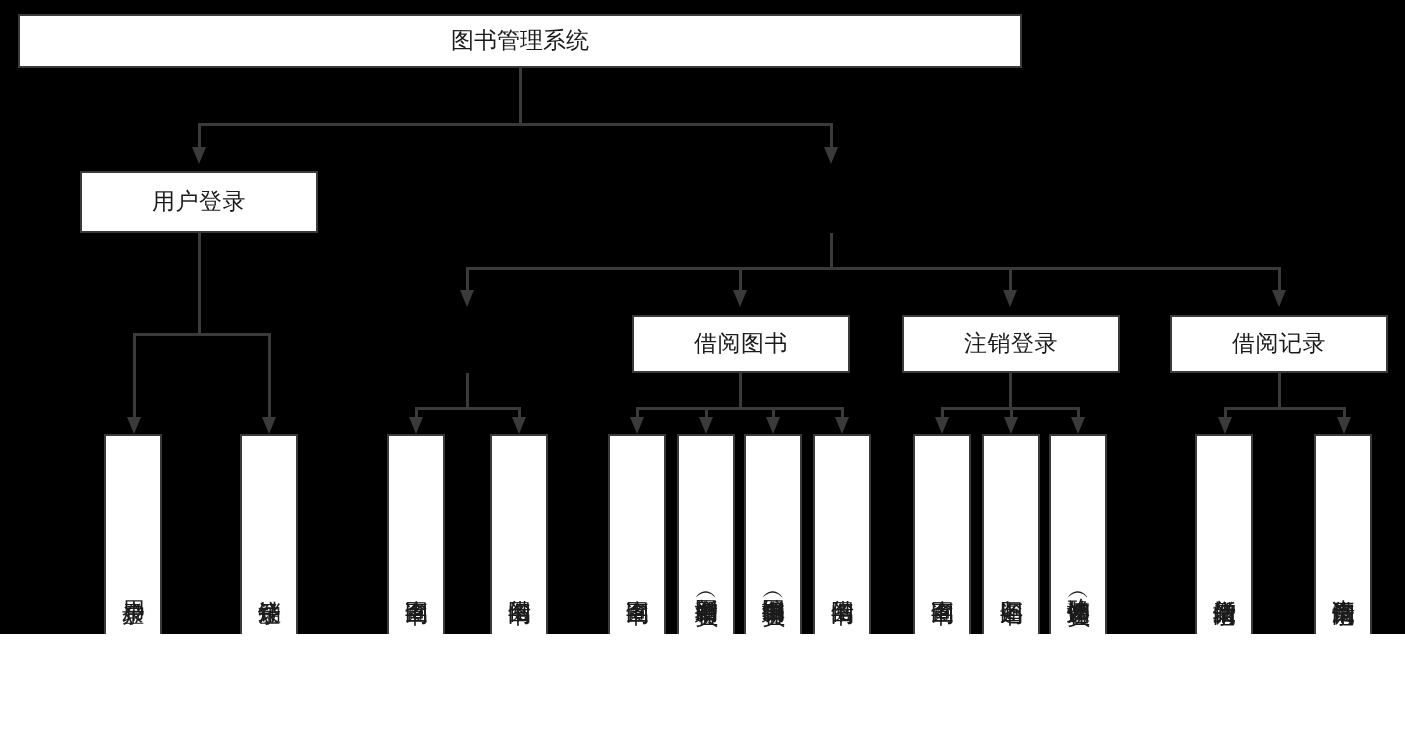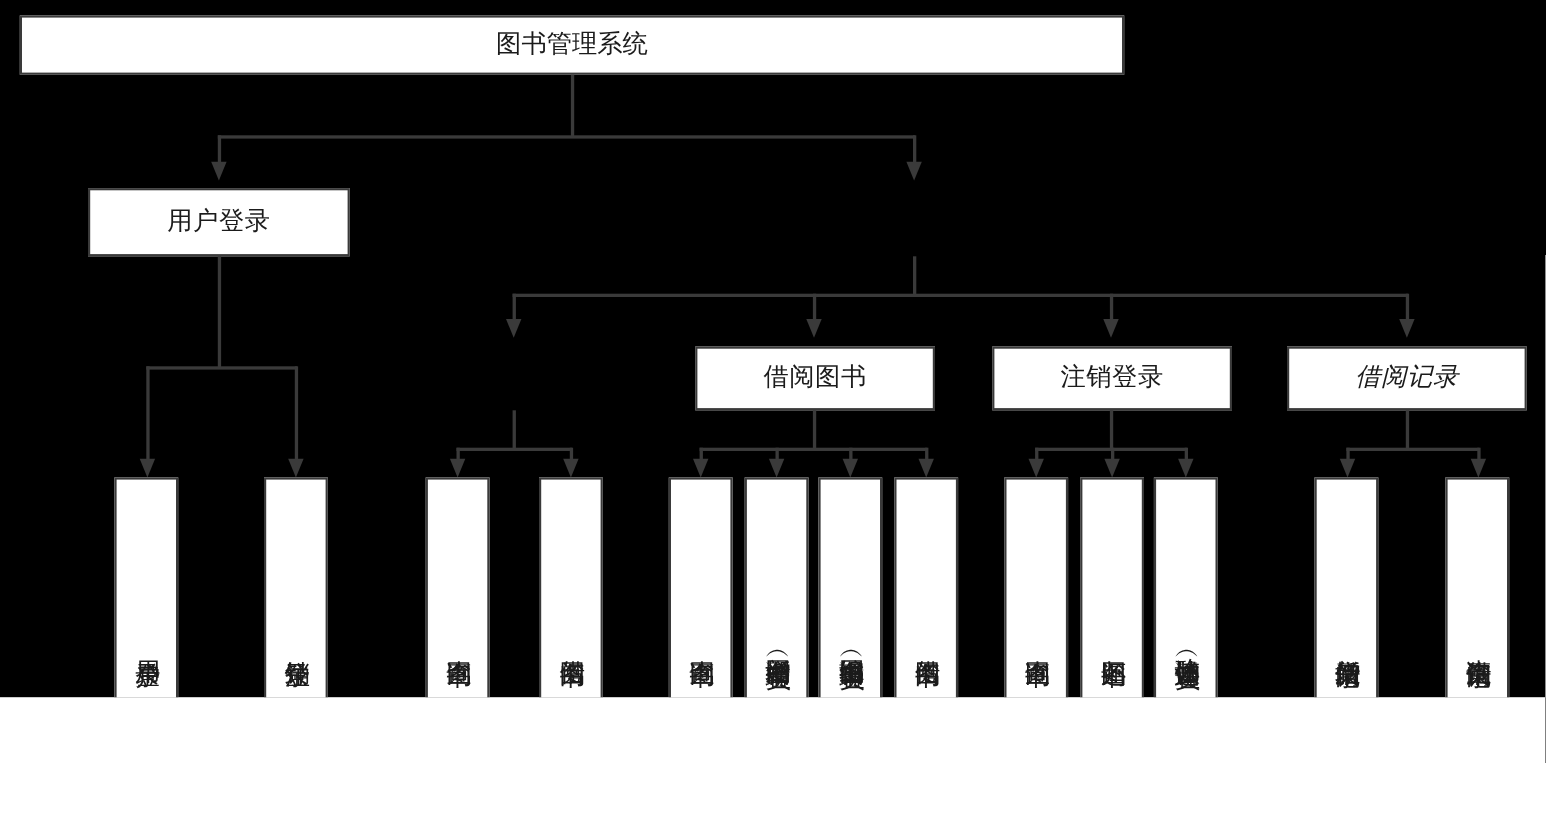--- a/index.html
+++ b/index.html
@@ -111,21 +111,21 @@
   <div class="arrow" style="left:1003px; top:290px;"></div>
   <div class="conn vline" style="left:1278px; top:267px; height:24px;"></div>
   <div class="arrow" style="left:1272px; top:290px;"></div>
 
   <div class="node h" style="left:632px; top:315px; width:218px; height:58px;">
     <span>借阅图书</span>
   </div>
   <div class="node h" style="left:902px; top:315px; width:218px; height:58px;">
     <span>注销登录</span>
   </div>
-  <div class="node h" style="left:1170px; top:315px; width:218px; height:58px;font-style:italic;">
+  <div class="node h" style="left:1170px; top:315px; width:218px; height:58px;">
     <span>借阅记录</span>
   </div>
 
   <div class="conn vline" style="left:466px; top:373px; height:36px;"></div>
   <div class="conn hline" style="left:415px; top:407px; width:105px;"></div>
   <div class="conn vline" style="left:415px; top:407px; height:11px;"></div>
   <div class="arrow" style="left:409px; top:417px;"></div>
   <div class="conn vline" style="left:518px; top:407px; height:11px;"></div>
   <div class="arrow" style="left:512px; top:417px;"></div>
 

